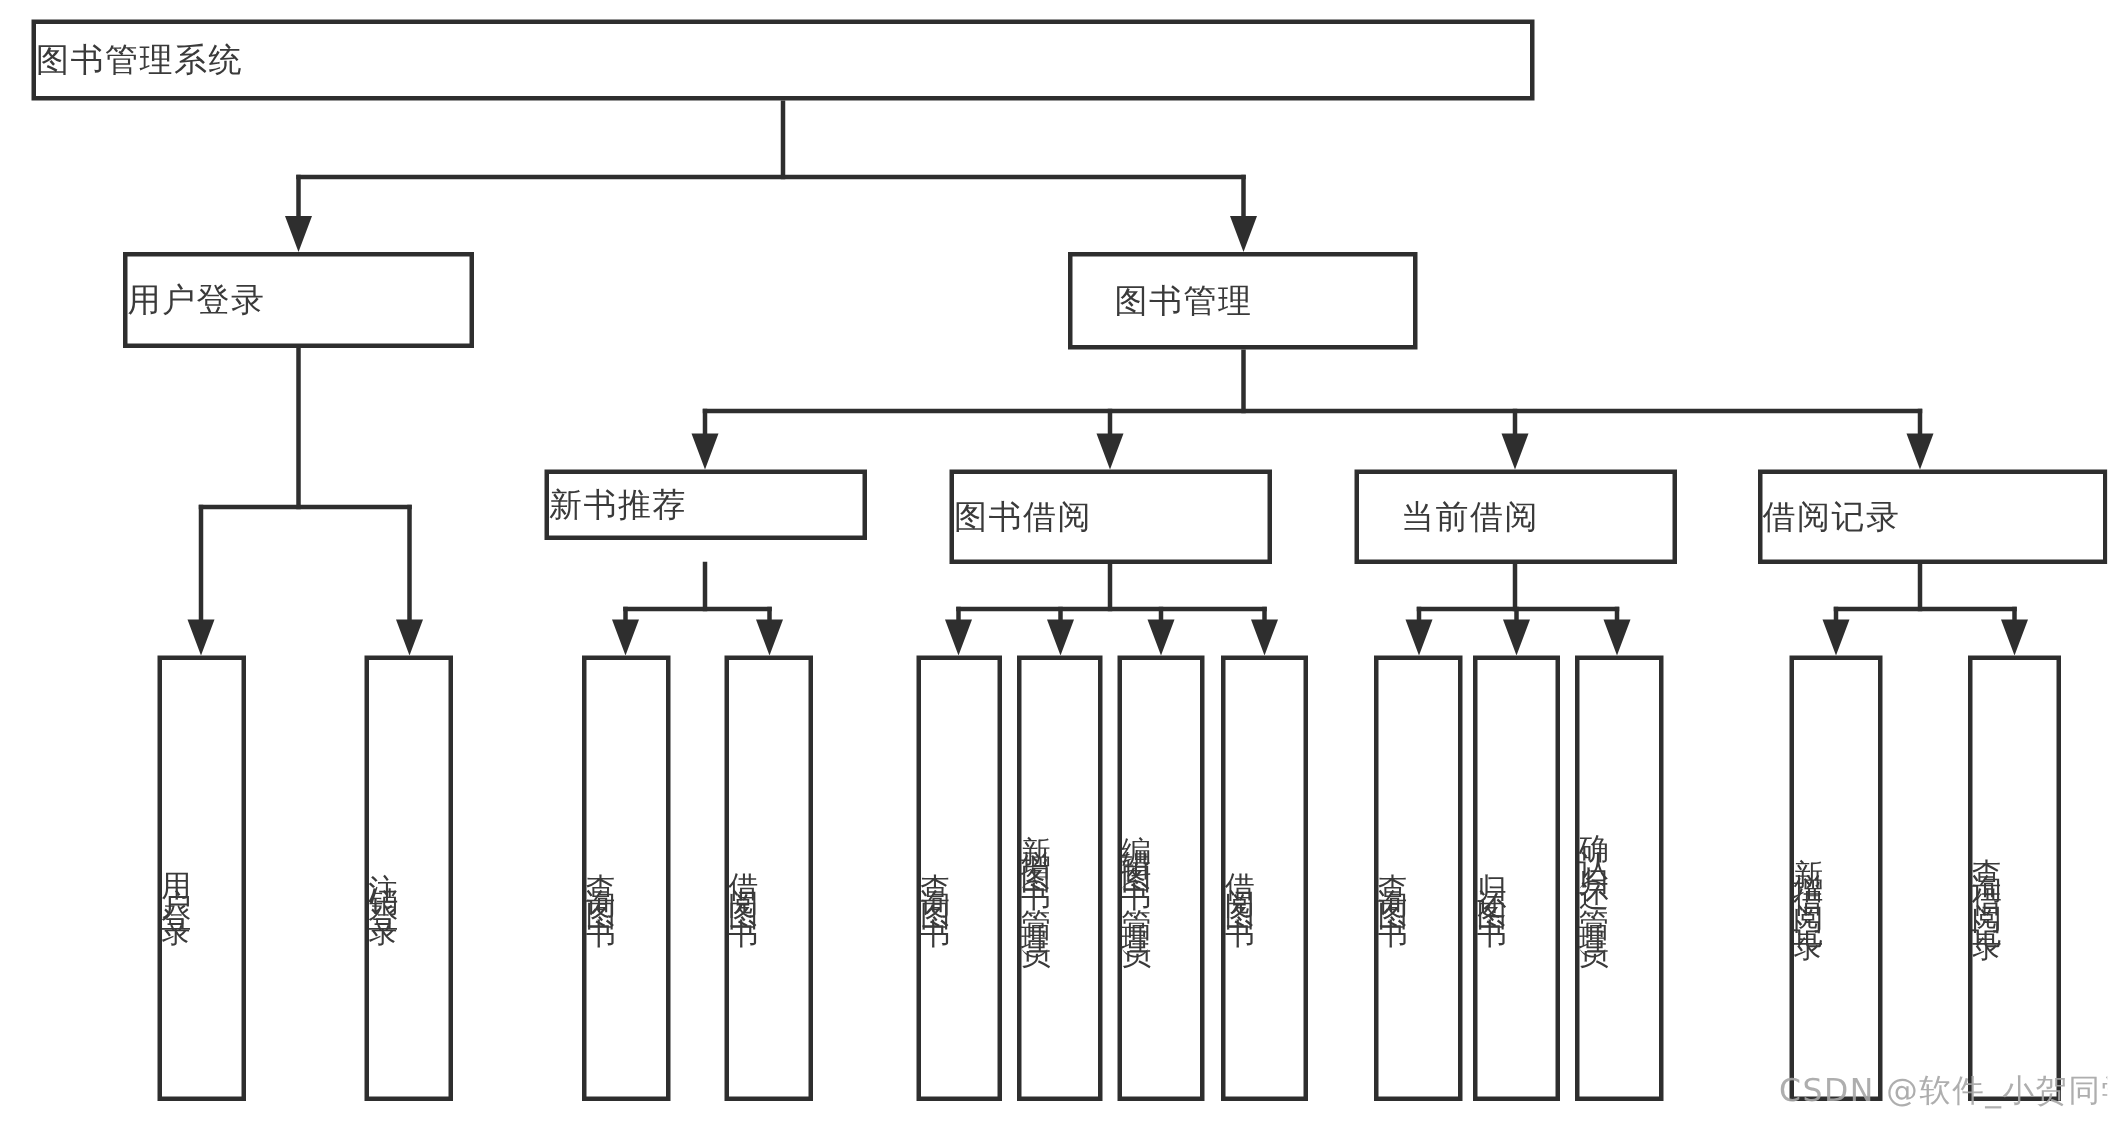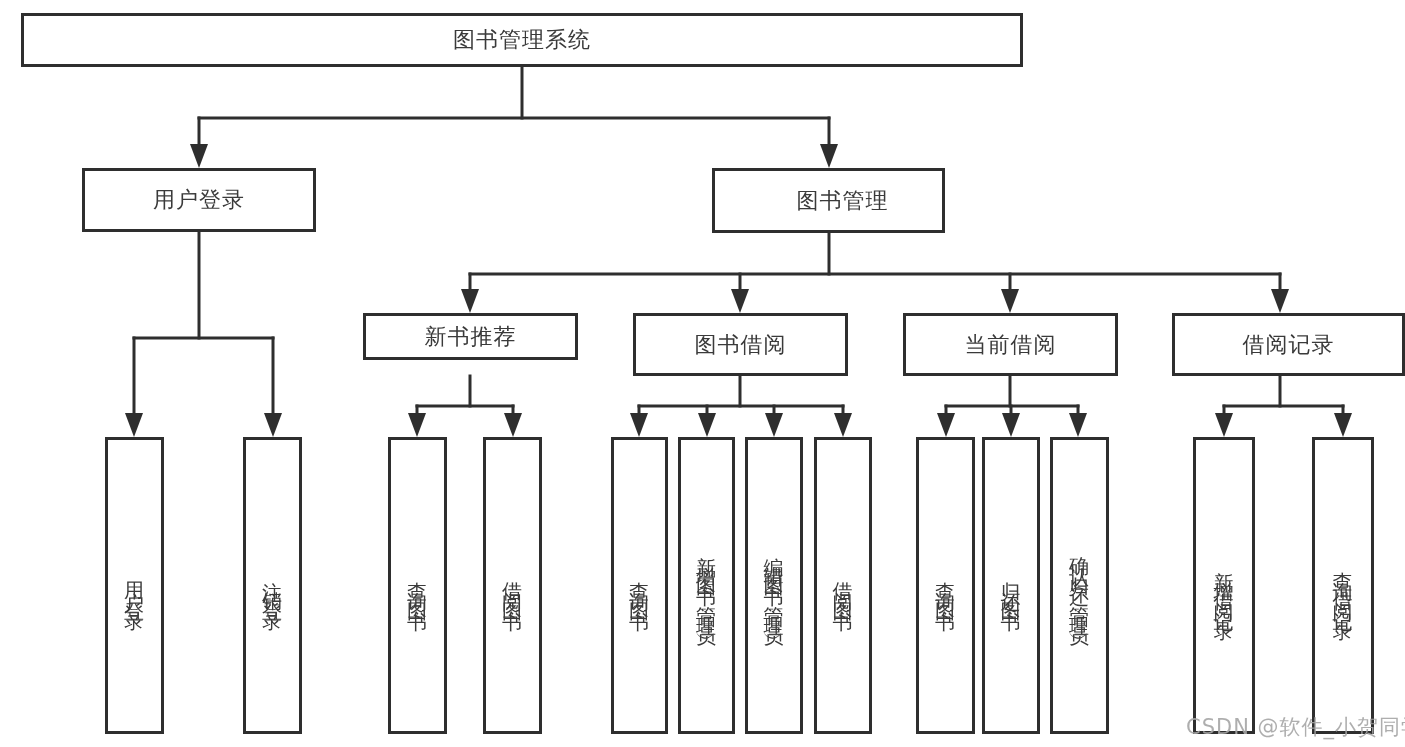--- a/index.html
+++ b/index.html
@@ -21,21 +21,20 @@
     top: 0;
     z-index: 0;
   }
   #nodes .node {
     position: absolute;
     box-sizing: border-box;
     border: 3px solid var(--line-color, #2e2e2e);
     background: var(--box-bg, #ffffff);
     display: flex;
     align-items: center;
-    justify-content: center;
     color: var(--text-color, #3a3a3a);
     z-index: 1;
   }
   #nodes .node.h span {
     font-size: 22px;
     letter-spacing: 1px;
     white-space: nowrap;
   }
   #nodes .node.v span {
     writing-mode: vertical-rl;
@@ -123,21 +122,21 @@
       </div>
       <div class="node h" style="left: 712px; top: 168px; width: 233px; height: 65px; padding-left: 28px;">
         <span>图书管理</span>
       </div>
       <div class="node h" style="left: 363px; top: 313px; width: 215px; height: 47px;">
         <span>新书推荐</span>
       </div>
       <div class="node h" style="left: 633px; top: 313px; width: 215px; height: 63px;">
         <span>图书借阅</span>
       </div>
-      <div class="node h" style="left: 903px; top: 313px; width: 215px; height: 63px;">
+      <div class="node h" style="left: 903px; top: 313px; width: 215px; height: 63px; padding-left: 28px;">
         <span>当前借阅</span>
       </div>
       <div class="node h" style="left: 1172px; top: 313px; width: 233px; height: 63px;">
         <span>借阅记录</span>
       </div>
       <div class="node v" style="left: 105px; top: 437px; width: 59px; height: 297px;">
         <span>用户登录</span>
       </div>
       <div class="node v" style="left: 243px; top: 437px; width: 59px; height: 297px;">
         <span>注销登录</span>

